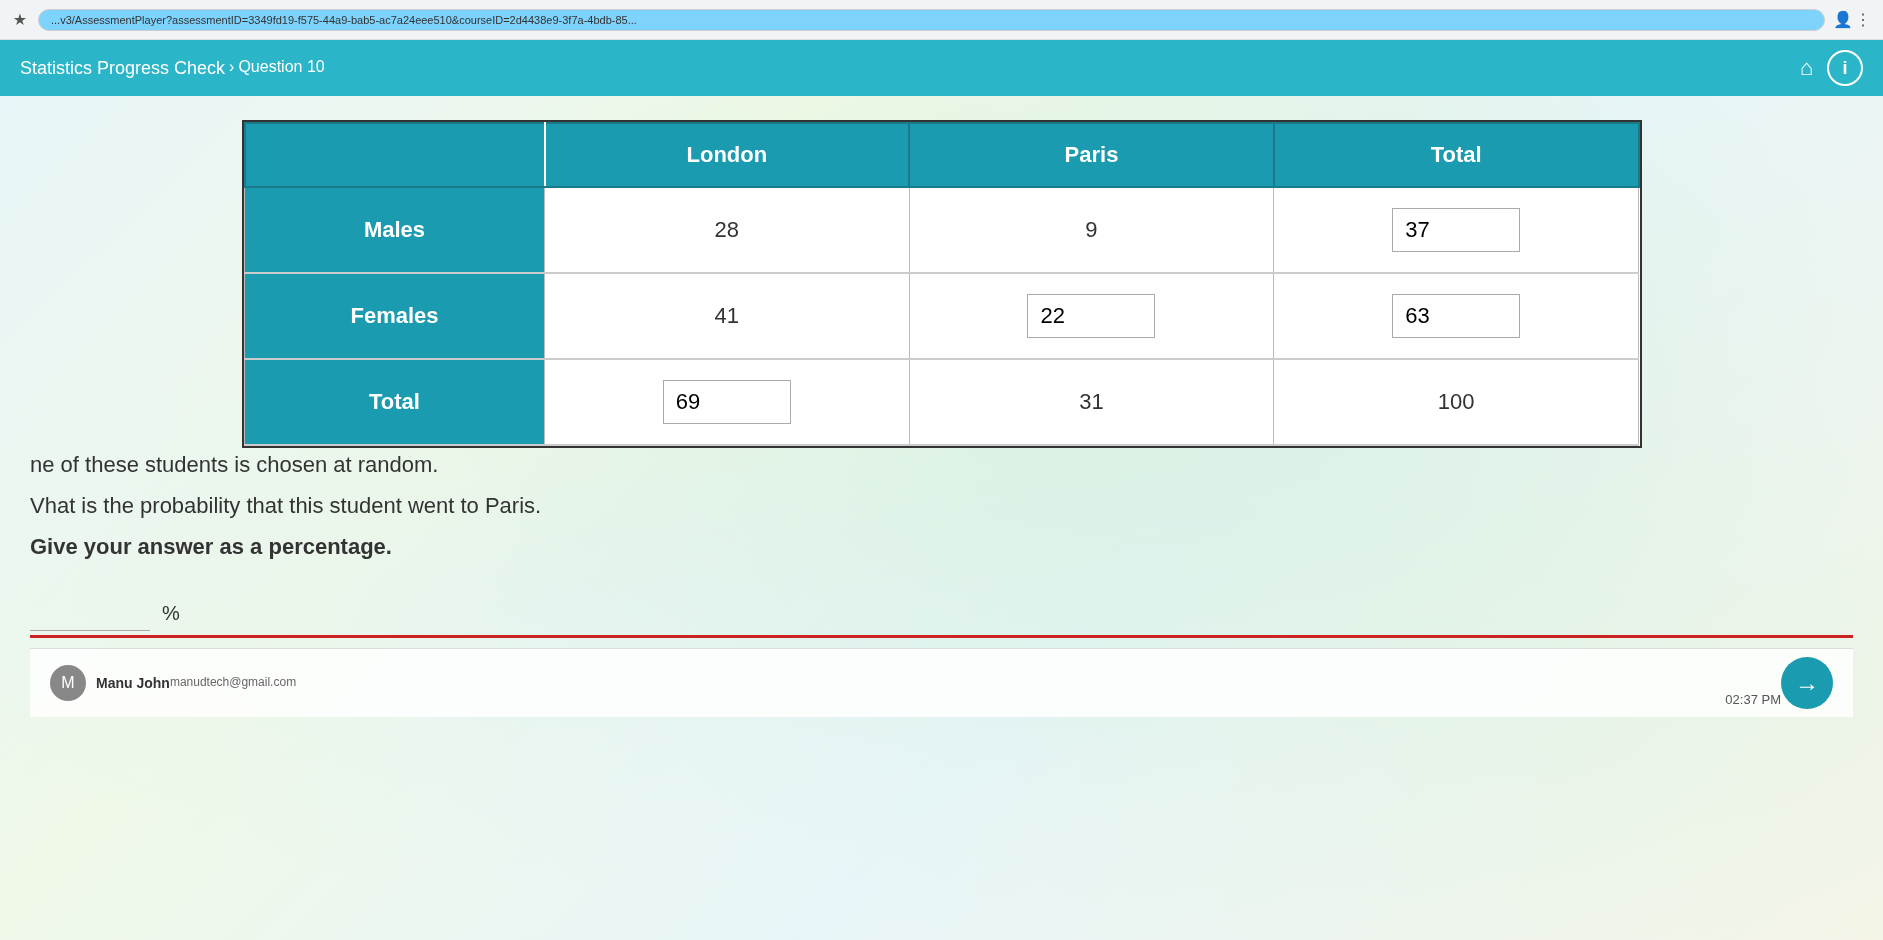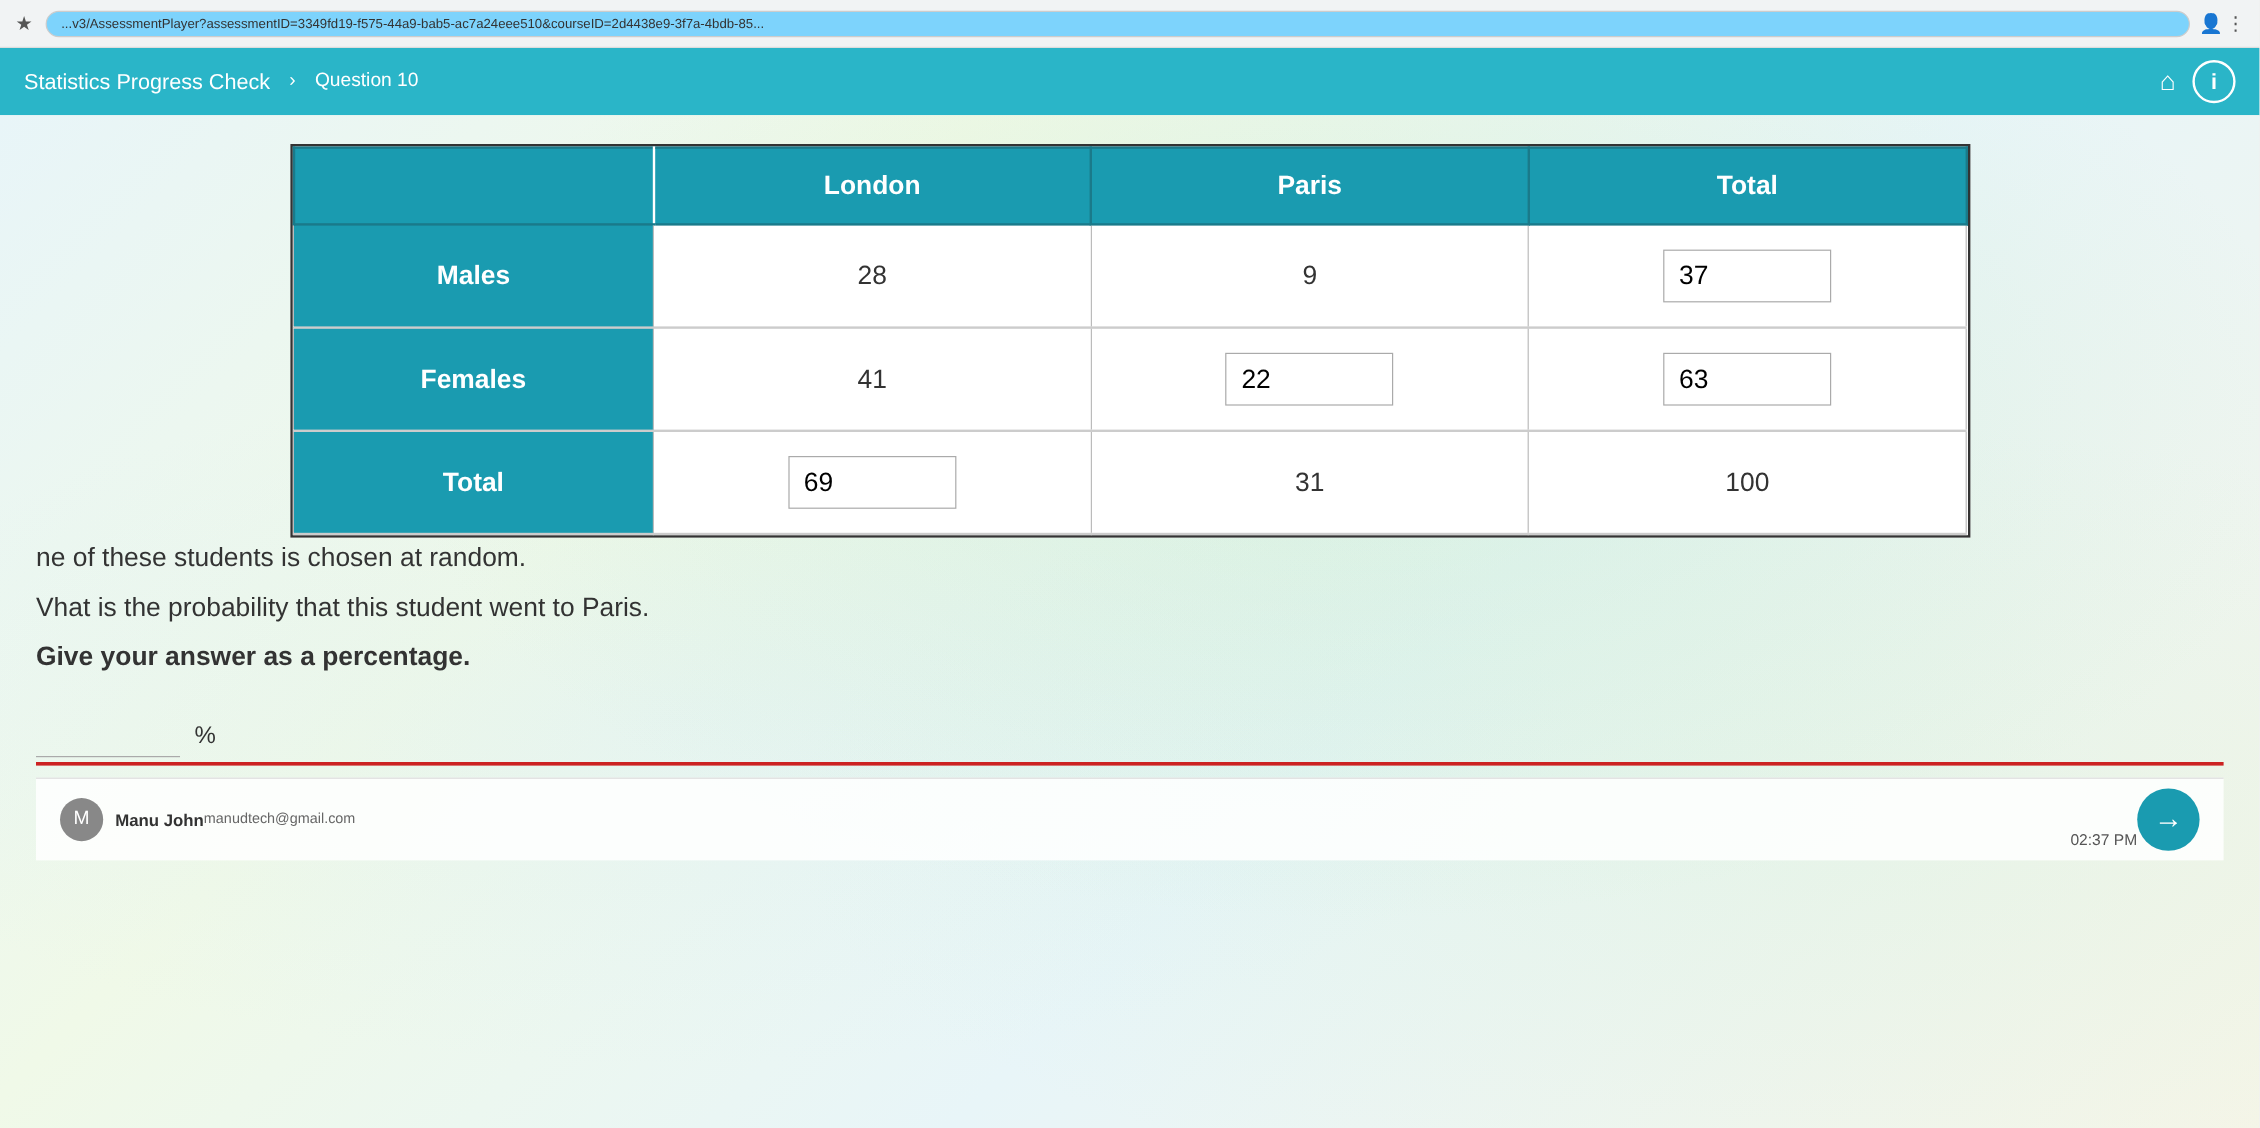--- a/index.html
+++ b/index.html
@@ -54,22 +54,21 @@
       background: #2ab5c8;
       height: 56px;
       display: flex;
       align-items: center;
       padding: 0 20px;
       gap: 8px;
     }
 
     .nav-breadcrumb {
       display: flex;
-      align-items: center;
-      gap: 16px;
+      gap: 4px;
     }
 
     .nav-title {
       color: white;
       font-size: 18px;
       font-weight: 500;
     }
 
     .nav-chevron {
       color: white;
@@ -194,21 +193,21 @@
       color: #333;
       padding: 20px;
       vertical-align: middle;
       position: relative;
     }
 
     .input-box {
       border: 1px solid #aaa;
       padding: 8px 12px;
       font-size: 22px;
-      width: 140px;
+      width: 128px;
       text-align: left;
       outline: none;
       background: white;
     }
 
     
     .question-text {
       position: relative;
       z-index: 1;
     }

